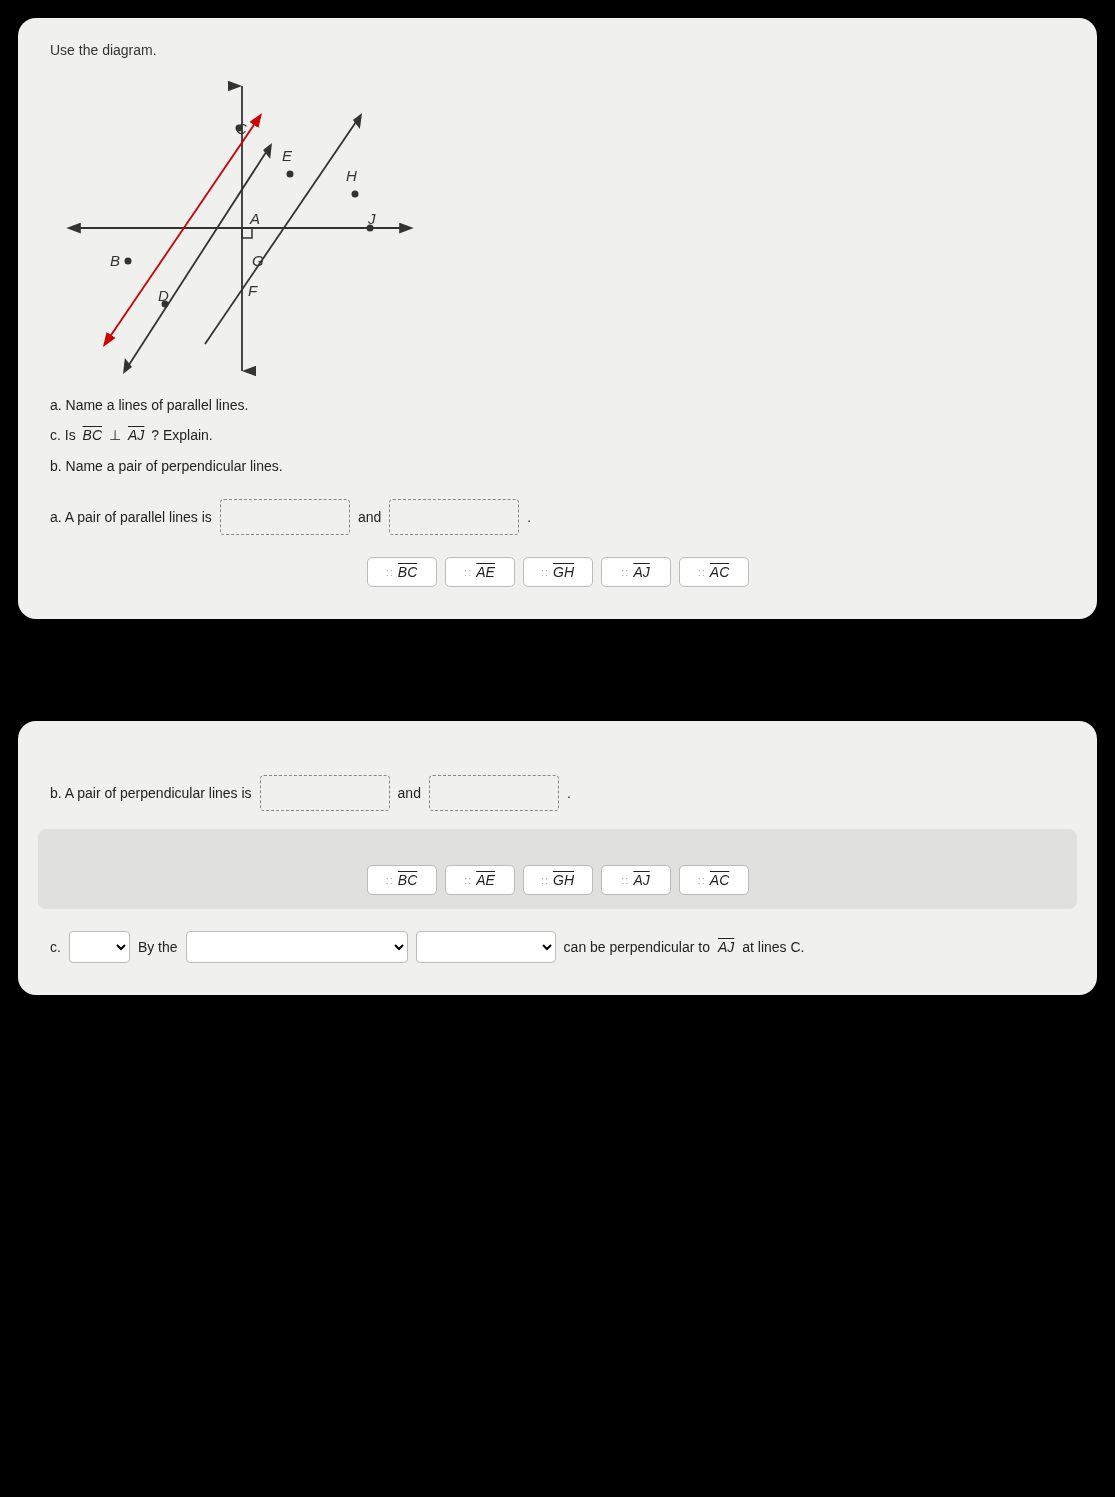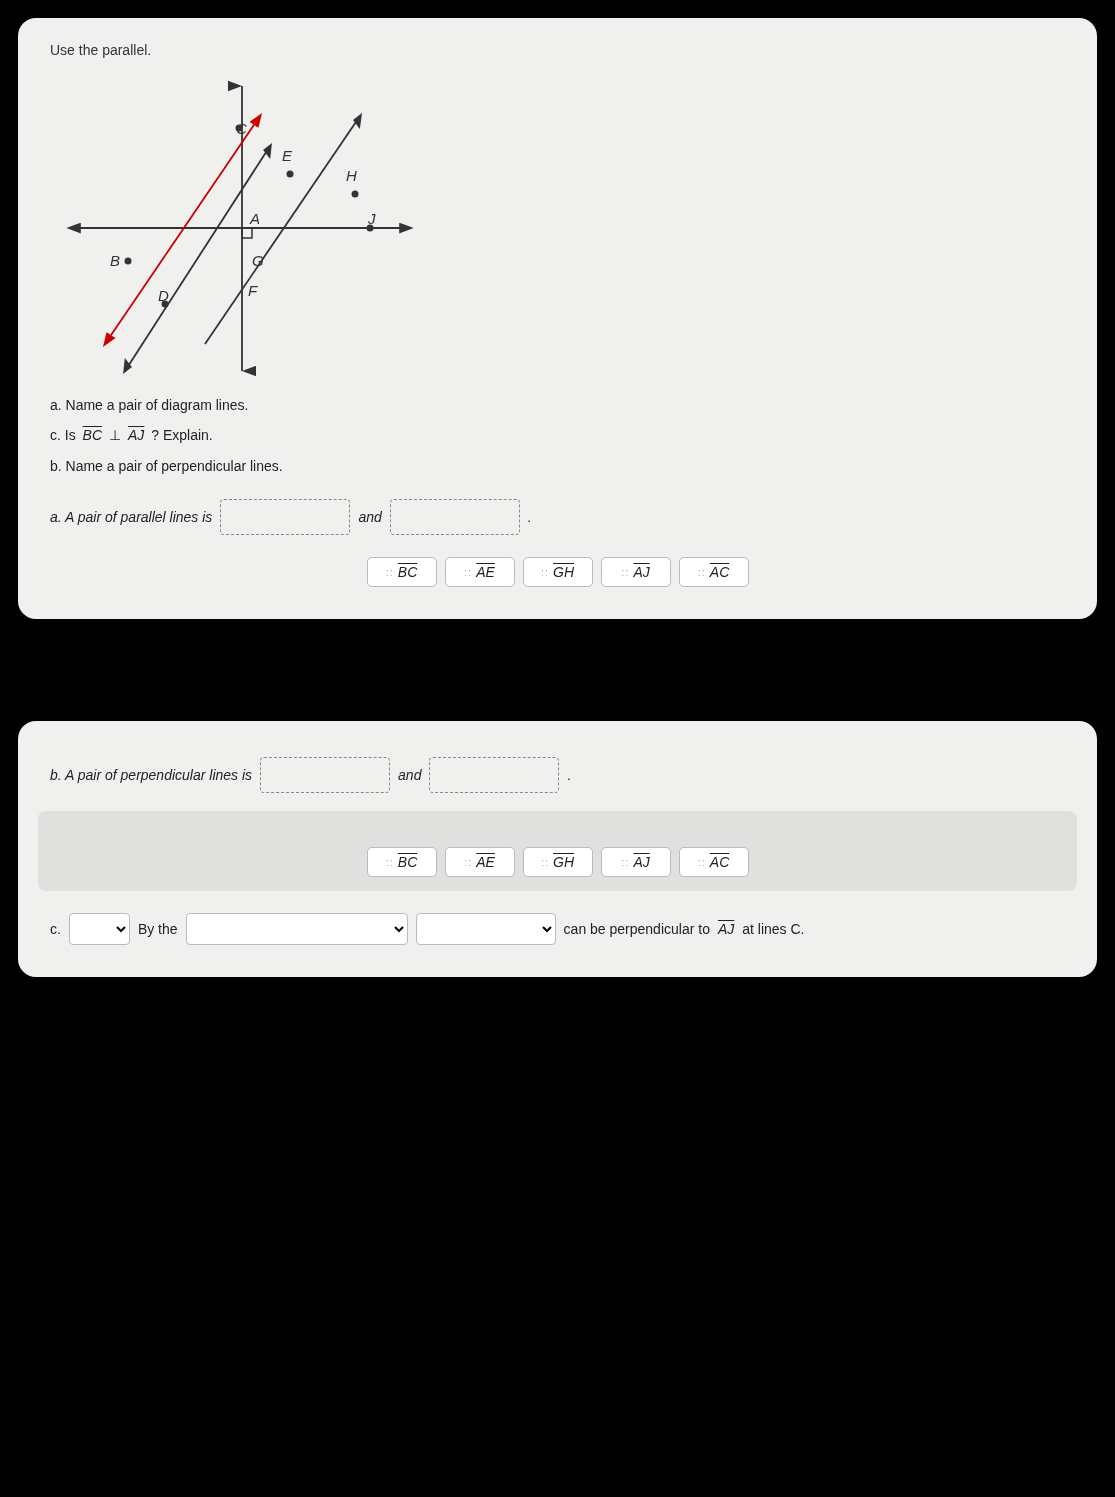--- a/index.html
+++ b/index.html
@@ -17,21 +17,21 @@
       border-radius: 18px;
       margin: 18px 18px 0 18px;
       padding: 24px 32px 32px 32px;
       position: relative;
     }
 
     .bottom-card {
       background: #f0f0ef;
       border-radius: 18px;
       margin: 22px 18px 18px 18px;
-      padding: 26px 32px 32px 32px;
+      padding: 44px 32px 32px 32px;
       position: relative;
     }
 
     .use-diagram-label {
       font-size: 14px;
       color: #333;
       margin-bottom: 8px;
     }
 
     .diagram-area {
@@ -60,21 +60,20 @@
     .answer-area {
       margin-top: 22px;
     }
 
     .answer-line {
       display: flex;
       align-items: center;
       gap: 8px;
       font-size: 14px;
       flex-wrap: wrap;
-      font-style: italic;
     }
 
     .dashed-box {
       border: 1.5px dashed #888;
       border-radius: 4px;
       width: 130px;
       height: 36px;
       display: inline-block;
     }
 
@@ -142,21 +141,21 @@
       background: #e0e0df;
       border-radius: 8px;
       margin: 18px -12px;
       padding: 14px 12px;
     }
   </style>
 </head>
 <body>
 
 <div class="top-card">
-  <div class="use-diagram-label">Use the parallel.</div>
+  <div class="use-diagram-label">Use the diagram.</div>
 
   <div class="diagram-area">
     <svg viewBox="0 0 380 310" xmlns="http://www.w3.org/2000/svg">
 
       <defs>
         <marker id="arrowR" markerWidth="8" markerHeight="8" refX="6" refY="3" orient="auto">
           <path d="M0,0 L0,6 L8,3 z" fill="#333"></path>
         </marker>
         <marker id="arrowL" markerWidth="8" markerHeight="8" refX="2" refY="3" orient="auto">
           <path d="M8,0 L8,6 L0,3 z" fill="#333"></path>
@@ -214,21 +213,21 @@
       <circle cx="189" cy="62" r="3.5" fill="#333"></circle>
       <circle cx="240" cy="108" r="3.5" fill="#333"></circle>
       <circle cx="305" cy="128" r="3.5" fill="#333"></circle>
       <circle cx="78" cy="195" r="3.5" fill="#333"></circle>
       <circle cx="320" cy="162" r="3.5" fill="#333"></circle>
       <circle cx="115" cy="238" r="3.5" fill="#333"></circle>
     </svg>
   </div>
 
   <div class="questions-section">
-    <div class="question-line">a. Name a pair of diagram lines.</div>
+    <div class="question-line">a. Name a lines of parallel lines.</div>
     <div class="question-line">
       <span>c. Is</span>
       <span style="text-decoration:overline;font-style:italic;margin:0 3px;">BC</span>
       <span>⊥</span>
       <span style="text-decoration:overline;font-style:italic;margin:0 3px;">AJ</span>
       <span>? Explain.</span>
     </div>
     <div class="question-line">b. Name a pair of perpendicular lines.</div>
   </div>
 

